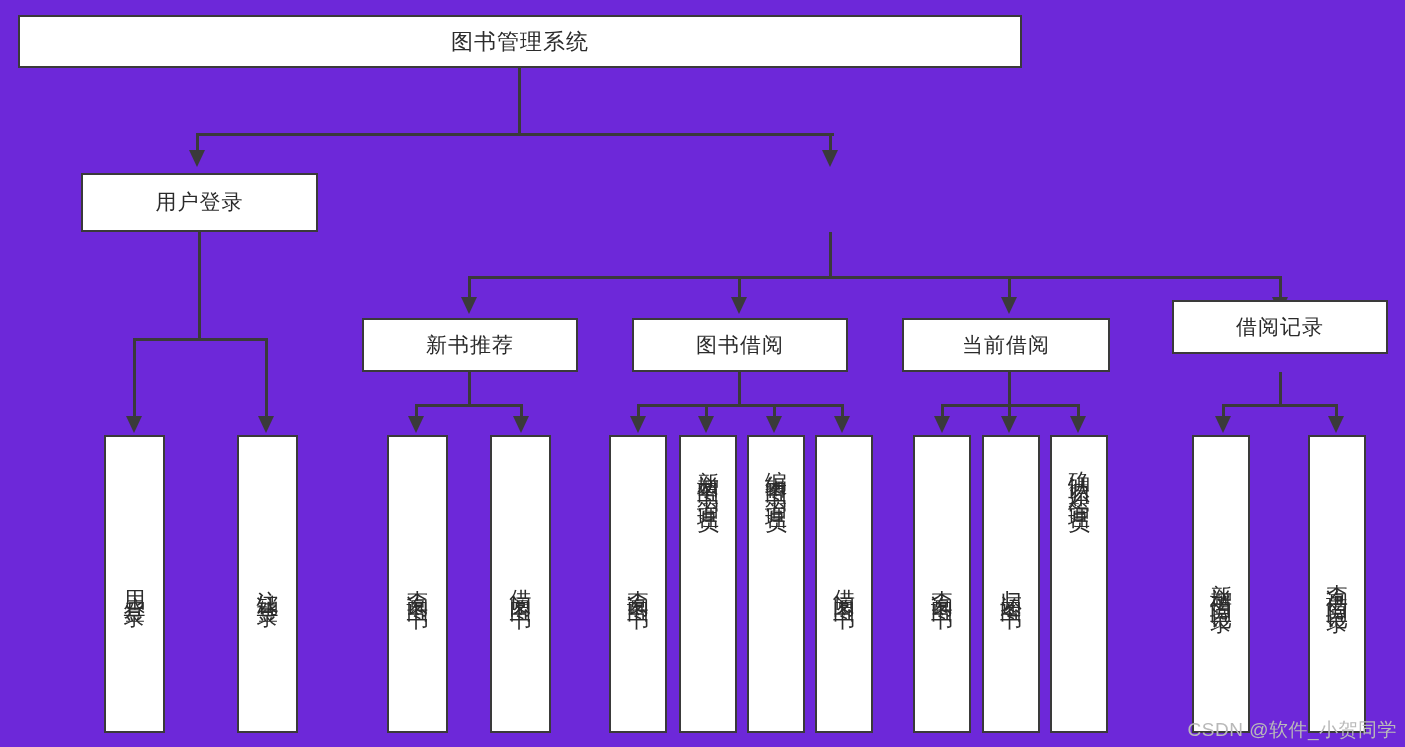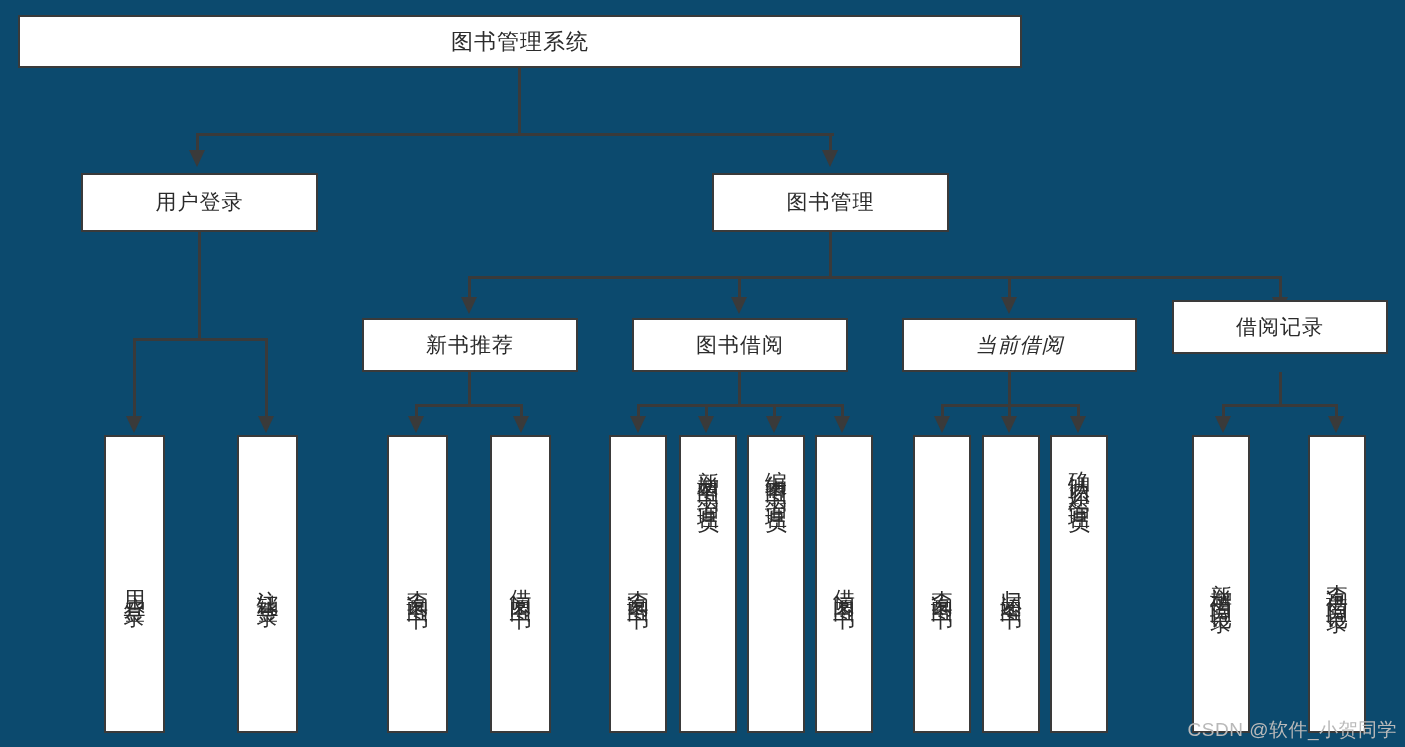--- a/index.html
+++ b/index.html
@@ -5,21 +5,21 @@
 <style>
   html,body{margin:0;padding:0;background:#ffffff;}
   body{
     font-family:"Liberation Sans","DejaVu Sans",sans-serif;
     color:#222222;
   }
   #canvas{
     position:relative;
     width:1405px;
     height:747px;
-    background:#0c4a6e;
+    background:#6d28d9;
     overflow:hidden;
   }
   
   .node{
     position:absolute;
     box-sizing:border-box;
     border:2.5px solid #3a3a3a;
     background:#ffffff;
     display:flex;
     align-items:center;
@@ -105,23 +105,20 @@
 
   <div class="ln v" style="left:196px; top:133px; width:3px; height:17px;"></div>
   <div class="arrow" style="left:189px; top:150px;"></div>
   <div class="ln v" style="left:829px; top:133px; width:3px; height:17px;"></div>
   <div class="arrow" style="left:822px; top:150px;"></div>
 
   <div class="node" style="left:81px; top:173px; width:237px; height:59px;">
     <span class="label">用户登录</span>
   </div>
 
-  <div class="node" style="left:712px; top:173px; width:237px; height:59px;">
-    <span class="label">图书管理</span>
-  </div>
 
   <div class="ln v" style="left:198px; top:232px; width:3px; height:108px;"></div>
   <div class="ln h" style="left:133px; top:338px; width:135px; height:3px;"></div>
   <div class="ln v" style="left:133px; top:338px; width:3px; height:78px;"></div>
   <div class="arrow" style="left:126px; top:416px;"></div>
   <div class="ln v" style="left:265px; top:338px; width:3px; height:78px;"></div>
   <div class="arrow" style="left:258px; top:416px;"></div>
 
   <div class="ln v" style="left:829px; top:232px; width:3px; height:46px;"></div>
   <div class="ln h" style="left:468px; top:276px; width:814px; height:3px;"></div>
@@ -133,21 +130,21 @@
   <div class="arrow" style="left:1001px; top:297px;"></div>
   <div class="ln v" style="left:1279px; top:276px; width:3px; height:21px;"></div>
   <div class="arrow" style="left:1272px; top:297px;"></div>
 
   <div class="node" style="left:632px; top:318px; width:216px; height:54px;">
     <span class="label">图书借阅</span>
   </div>
   <div class="node" style="left:362px; top:318px; width:216px; height:54px;">
     <span class="label">新书推荐</span>
   </div>
-  <div class="node" style="left:902px; top:318px; width:235px; height:54px;font-style:italic;">
+  <div class="node" style="left:902px; top:318px; width:208px; height:54px;">
     <span class="label">当前借阅</span>
   </div>
   <div class="node" style="left:1172px; top:300px; width:216px; height:54px;">
     <span class="label">借阅记录</span>
   </div>
 
   <div class="ln v" style="left:468px; top:372px; width:3px; height:34px;"></div>
   <div class="ln h" style="left:415px; top:404px; width:108px; height:3px;"></div>
   <div class="ln v" style="left:415px; top:404px; width:3px; height:12px;"></div>
   <div class="arrow" style="left:408px; top:416px;"></div>

